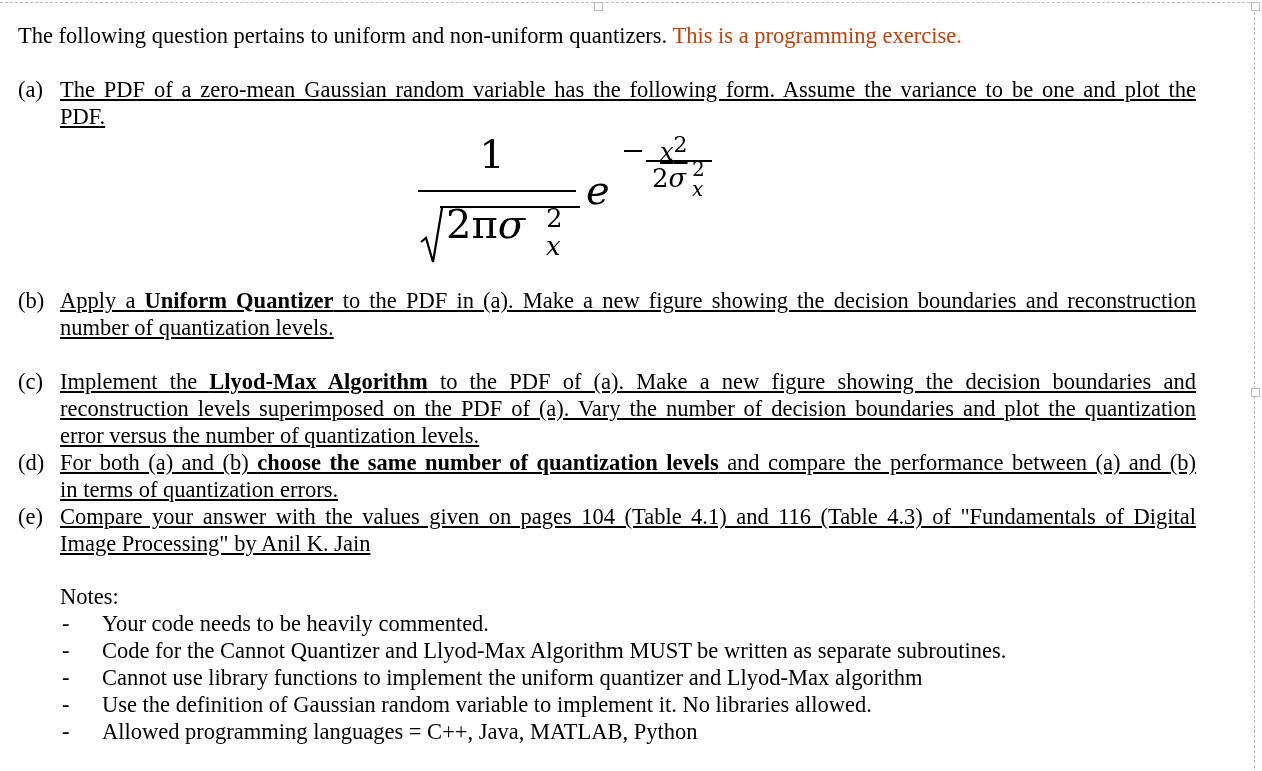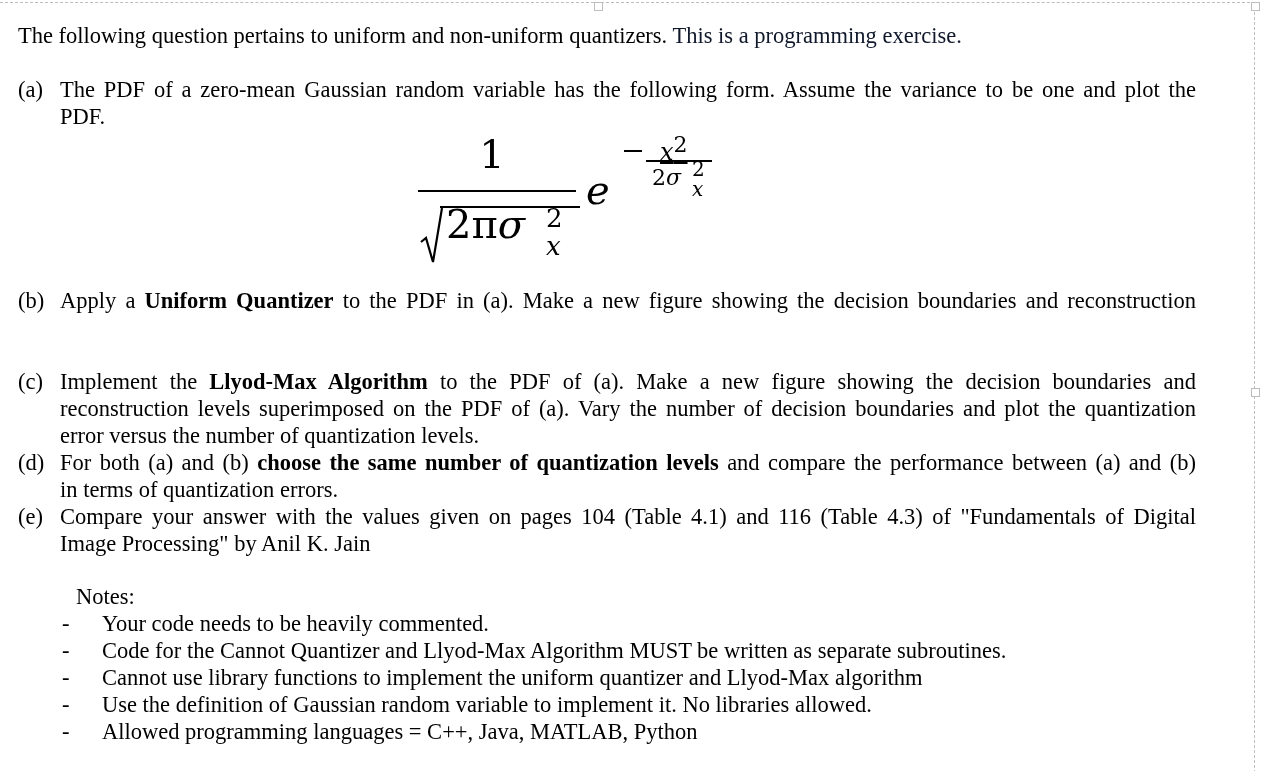--- a/index.html
+++ b/index.html
@@ -35,24 +35,24 @@
   .handle.top-right { left: 1251px; top: -1px; }
   .handle.right-mid { left: 1251px; top: 385px; }
 
   .line {
     position: absolute;
     font-size: 22.5px;
     line-height: 27px;
     white-space: nowrap;
   }
   .intro { left: 18px; top: 22px; }
-  .red { color: #0f172a; }
+  .red { color: #c2410c; }
   .marker { position: absolute; left: 18px; font-size: 22.5px; line-height: 27px; }
   .item-text { position: absolute; left: 60px; width: 1136px; font-size: 22.5px; line-height: 27px; }
-  .item-text .row { display: block; height: 27px; }
+  .item-text .row { display: block; height: 27px; text-decoration: underline; }
   .row.just { text-align: justify; text-align-last: justify; }
   b { font-weight: bold; }
 
   
   .formula {
     position: absolute;
     left: 410px;
     top: 128px;
     width: 320px;
     height: 145px;
@@ -152,41 +152,41 @@
     left: 236px;
     top: 32px;
     width: 66px;
     height: 2px;
     background: #000;
   }
   .f-exp-den {
     position: absolute;
     left: 242px;
     top: 38px;
-    font-size: 22px;
+    font-size: 26px;
     line-height: 24px;
   }
   .f-exp-den .sigma { font-style: italic; }
   .f-exp-den-sup {
     position: absolute;
     left: 282px;
     top: 30px;
     font-size: 20px;
     line-height: 22px;
   }
   .f-exp-den-sub {
     position: absolute;
     left: 282px;
     top: 50px;
     font-size: 20px;
     font-style: italic;
     line-height: 22px;
   }
 
-  .notes-title { position: absolute; left: 76px; top: 583px; font-size: 22.5px; line-height: 27px; }
+  .notes-title { position: absolute; left: 60px; top: 583px; font-size: 22.5px; line-height: 27px; }
   .note { position: absolute; left: 0; font-size: 22.5px; line-height: 27px; white-space: nowrap; }
   .note .dash { position: absolute; left: 62px; }
   .note .txt { position: absolute; left: 102px; }
 </style>
 </head>
 <body>
 
 <div class="page-frame">
   <div class="handle top-mid"></div>
   <div class="handle top-right"></div>
@@ -220,20 +220,21 @@
   <div class="f-exp-num"><span class="x">x</span><sup>2</sup></div>
   <div class="f-exp-bar"></div>
   <div class="f-exp-den"><span>2</span><span class="sigma">σ</span></div>
   <div class="f-exp-den-sup">2</div>
   <div class="f-exp-den-sub">x</div>
 </div>
 
 <div class="marker" style="top:287px">(b)</div>
 <div class="item-text" style="top:287px">
   <span class="row just"><span>Apply a </span><b>Uniform Quantizer</b><span> to the PDF in (a). Make a new figure showing the decision boundaries and reconstruction</span></span>
+  <span class="row"><span>number of quantization levels.</span></span>
 </div>
 
 <div class="marker" style="top:368px">(c)</div>
 <div class="item-text" style="top:368px">
   <span class="row just"><span>Implement the </span><b>Llyod-Max Algorithm</b><span> to the PDF of (a). Make a new figure showing the decision boundaries and</span></span>
   <span class="row just"><span>reconstruction levels superimposed on the PDF of (a). Vary the number of decision boundaries and plot the quantization</span></span>
   <span class="row"><span>error versus the number of quantization levels.</span></span>
 </div>
 
 <div class="marker" style="top:449px">(d)</div>

